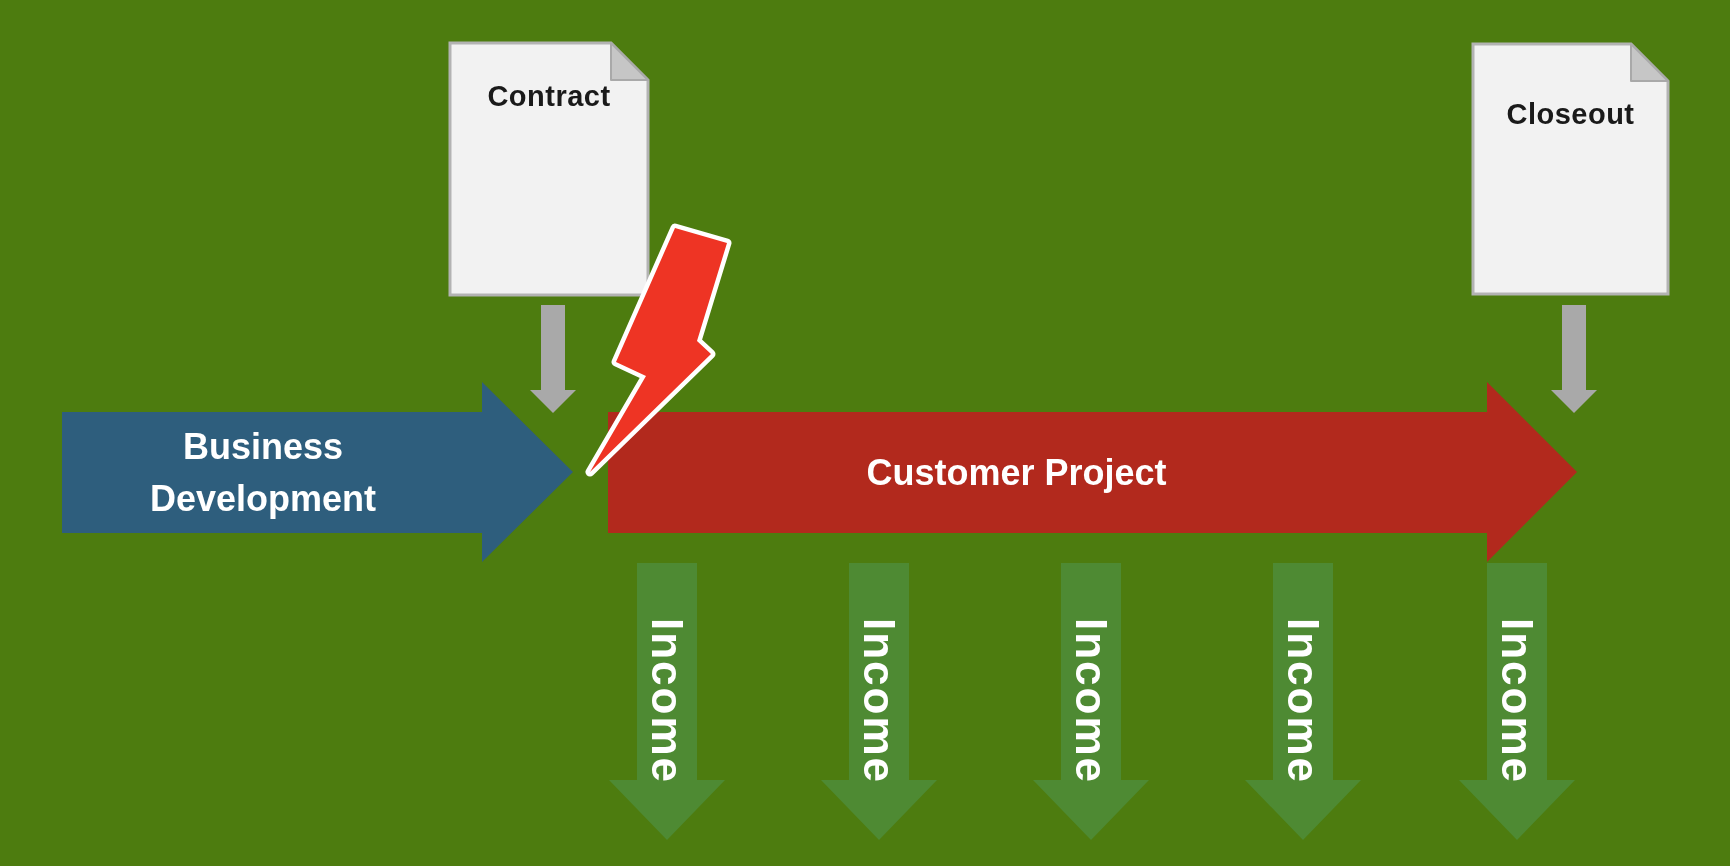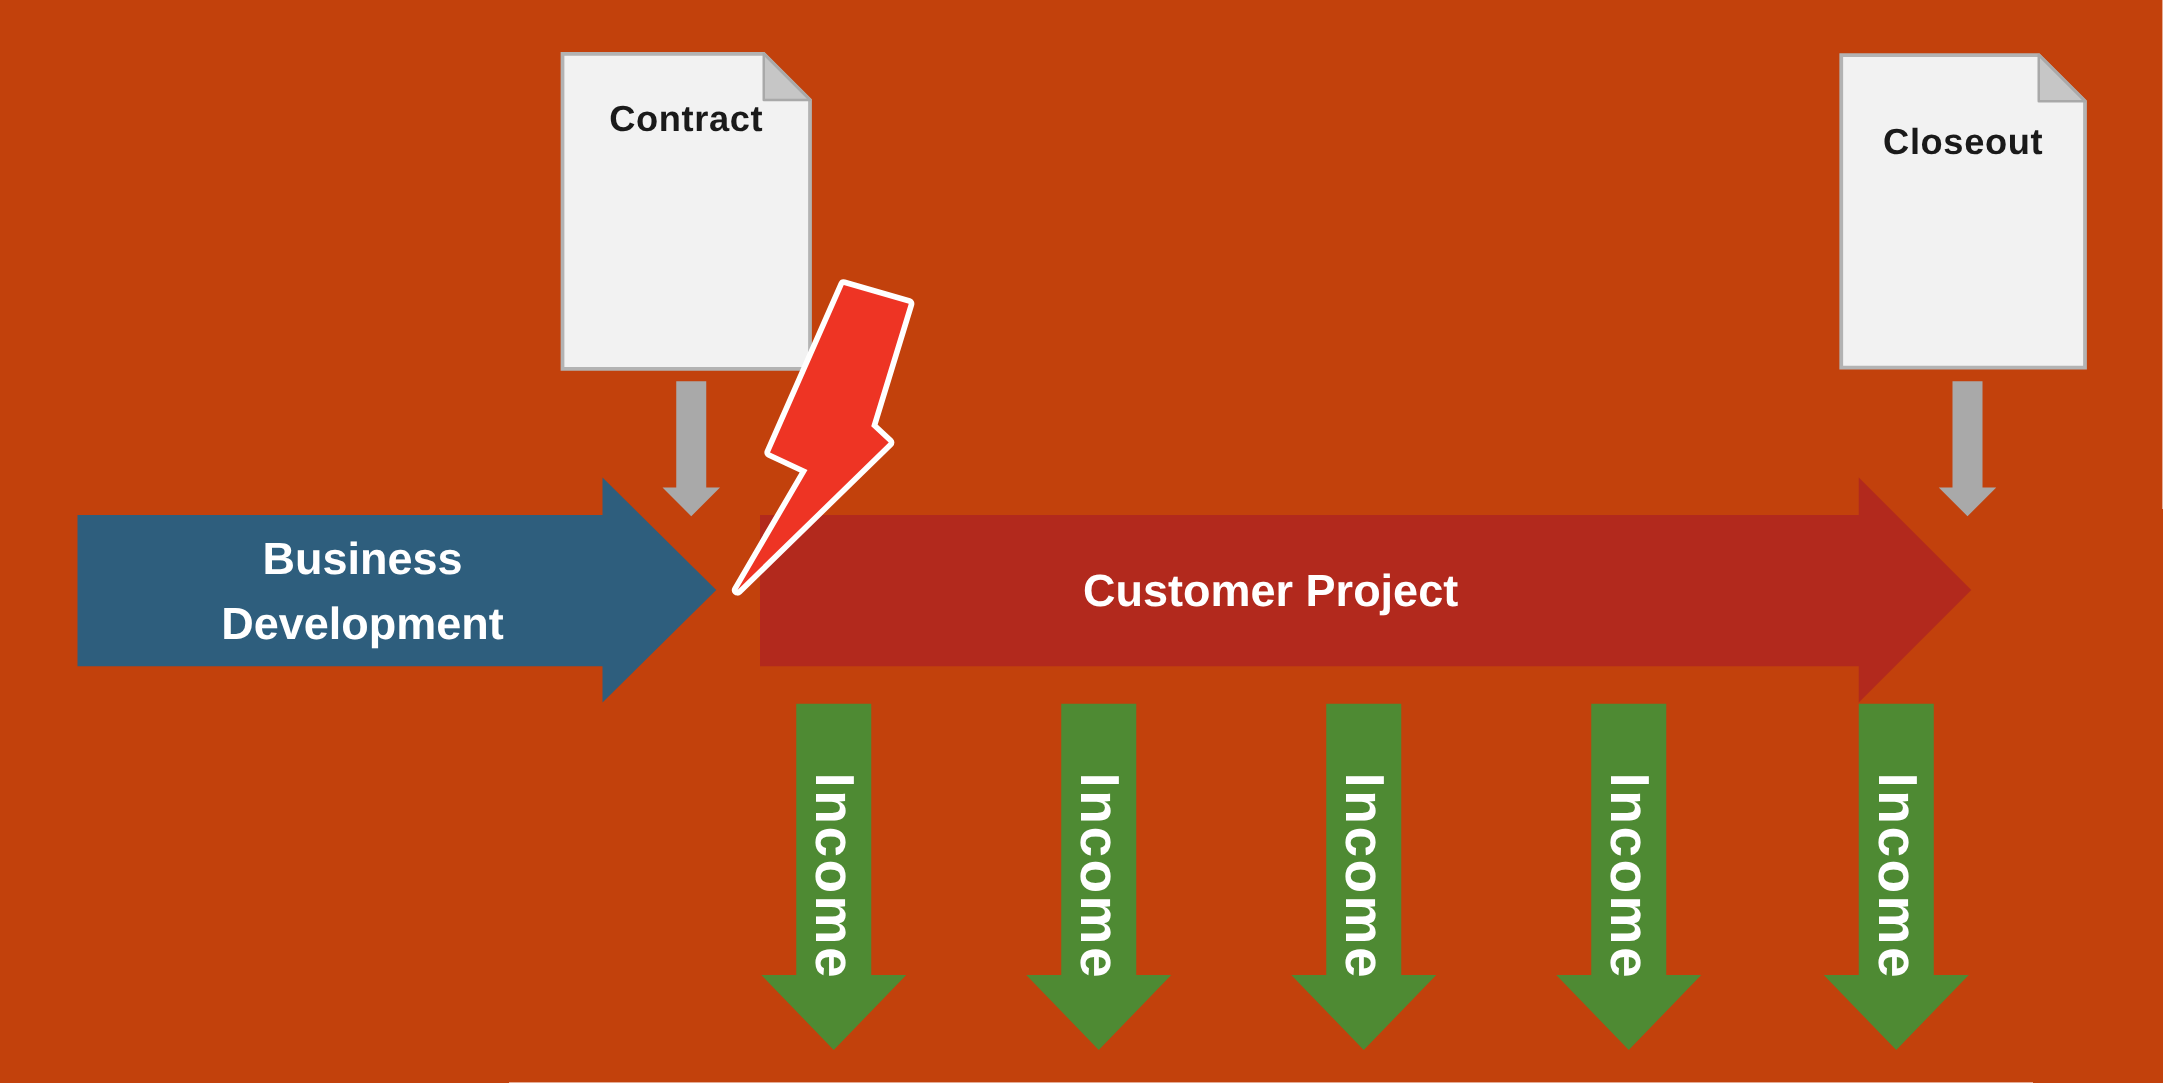--- a/index.html
+++ b/index.html
@@ -1,20 +1,20 @@
 <!DOCTYPE html>
 <html><head>
 <meta charset="utf-8">
 <style>
   html, body { margin: 0; padding: 0; background: #ffffff; }
   #canvas {
     position: relative;
     width: 1730px;
     height: 866px;
-    background: #c2410c;
+    background: #4d7c0f;
     overflow: hidden;
     font-family: "Liberation Sans", sans-serif;
   }
   #shapes { position: absolute; left: 0; top: 0; }
   .label { position: absolute; box-sizing: border-box; }
   .doc-label {
     top: 80px;
     text-align: center;
     font-size: 29px;
     font-weight: 700;
@@ -27,21 +27,21 @@
     display: flex;
     align-items: center;
     justify-content: center;
     color: #ffffff;
     font-size: 36px;
     font-weight: 700;
     text-align: center;
     line-height: 1.42;
   }
   .phase-label .wrap { display: block; }
-  #business-label { left: 75px; width: 430px; }
+  #business-label { left: 48px; width: 430px; }
   #business-label .wrap { max-width: 340px; }
   #customer-label { left: 577px; width: 879px; }
   .income-label {
     top: 563px;
     width: 60px;
     height: 277px;
     display: flex;
     align-items: center;
     justify-content: center;
     writing-mode: vertical-rl;

